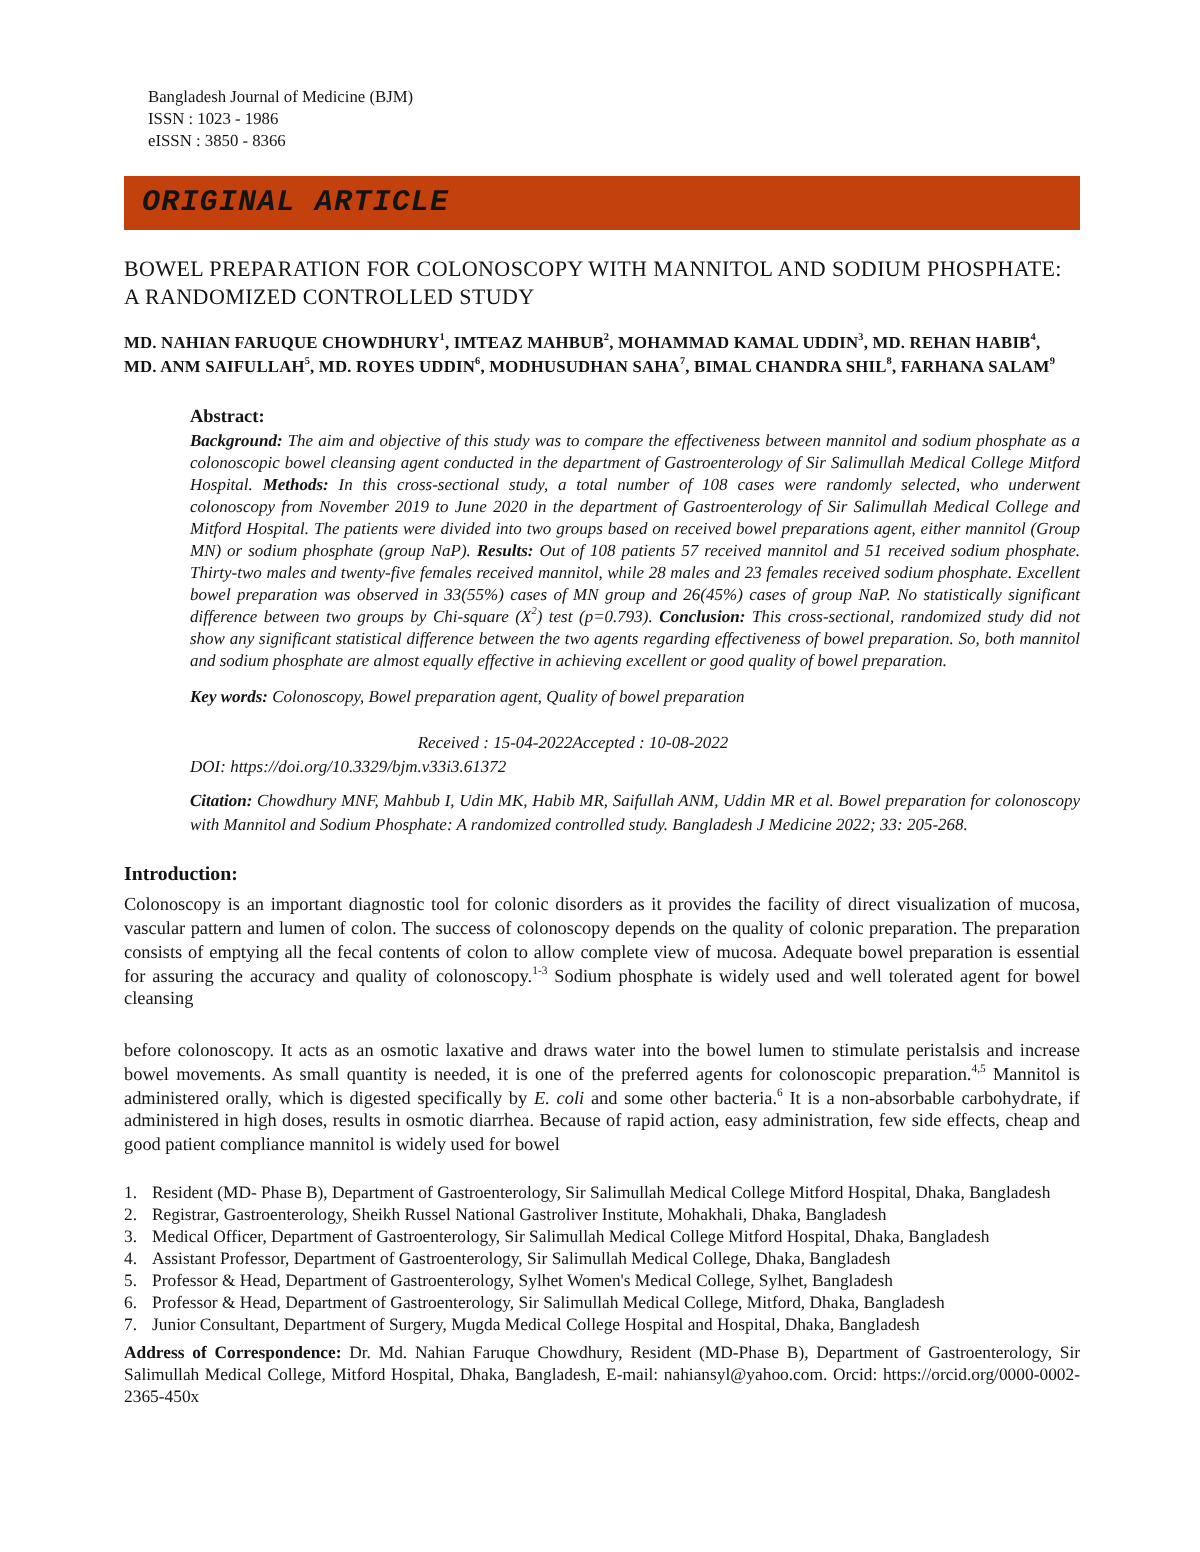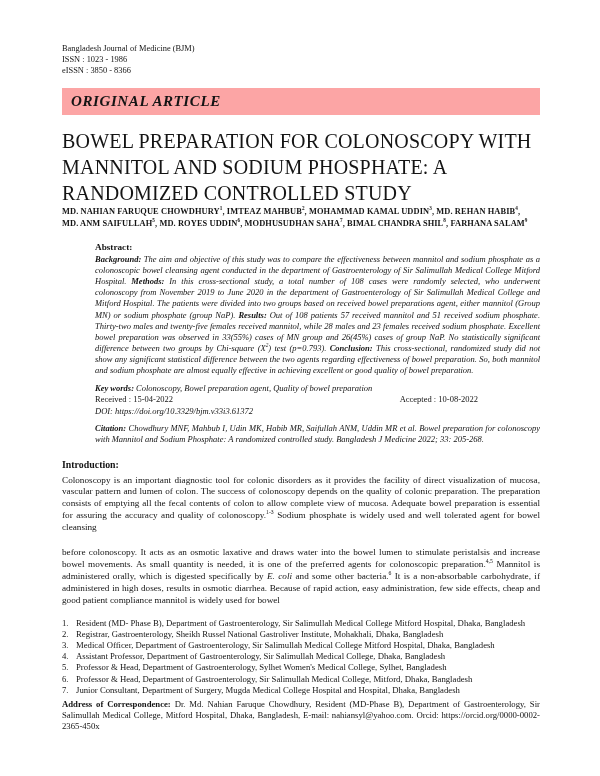--- a/index.html
+++ b/index.html
@@ -3,31 +3,31 @@
 <meta charset="utf-8">
 <style>
   * { margin:0; padding:0; box-sizing:border-box; }
   html,body { background:#ffffff; }
   .page {
     position:relative; width:600px; height:776px; margin:0 auto;
     background:#ffffff; color:#141414; overflow:hidden;
     font-family:"Liberation Serif","DejaVu Serif",serif;
     padding:44px 60px 14px 62px;
   }
-  .masthead { font-size:8.4px; line-height:1.3; margin-bottom:11px; }
-  .banner { background:#fca5a5; padding:4px 9px 5px; margin-bottom:13px; }
+  .masthead { font-size:8.4px; line-height:1.3; margin-bottom:11px;margin-left:12px; }
+  .banner { background:#c2410c; padding:4px 9px 5px; margin-bottom:13px;font-family:Liberation Mono, monospace; }
   .banner-label { font-weight:bold; font-style:italic; font-size:15px; letter-spacing:0.6px; }
-  .title { font-size:20px; font-weight:normal; line-height:1.3; letter-spacing:0.2px; }
+  .title { font-size:11px; font-weight:normal; line-height:1.3; letter-spacing:0.2px; margin-bottom:10px; }
   .authors { font-size:8.4px; font-weight:bold; line-height:1.4; margin-bottom:13px; letter-spacing:0.1px; }
   sup { font-size:0.62em; line-height:0; }
   .abstract { margin-left:33px; font-size:8.5px; }
   .abs-label { font-weight:bold; font-size:9.2px; margin-bottom:2px; }
   .abs-text { font-style:italic; text-align:justify; line-height:1.3; }
   .keywords { font-style:italic; margin-top:7px; line-height:1.3; }
-  .dates { display:flex; justify-content:space-between; padding-right:62px; margin-top:0; }
+  .dates { font-style:italic; display:flex; justify-content:center; padding-right:62px; margin-top:12px; }
   .doi { font-style:italic; margin-top:2px; }
   .citation { font-style:italic; text-align:justify; line-height:1.3; margin-top:7px; }
   .body-cols { display:flex; gap:14px; margin-top:14px;flex-direction:column; }
   .col { flex:1; min-width:0; font-size:9.2px; line-height:1.28; text-align:justify; }
   .intro-heading { font-size:9.9px; font-weight:bold; margin-bottom:3px; }
   .footnotes { margin-top:12px; font-size:8.7px; line-height:1.27; }
   .footnotes ol { list-style:none; }
   .footnotes li { display:flex; }
   .fn-num { flex:0 0 14px; }
   .fn-text { flex:1; }

